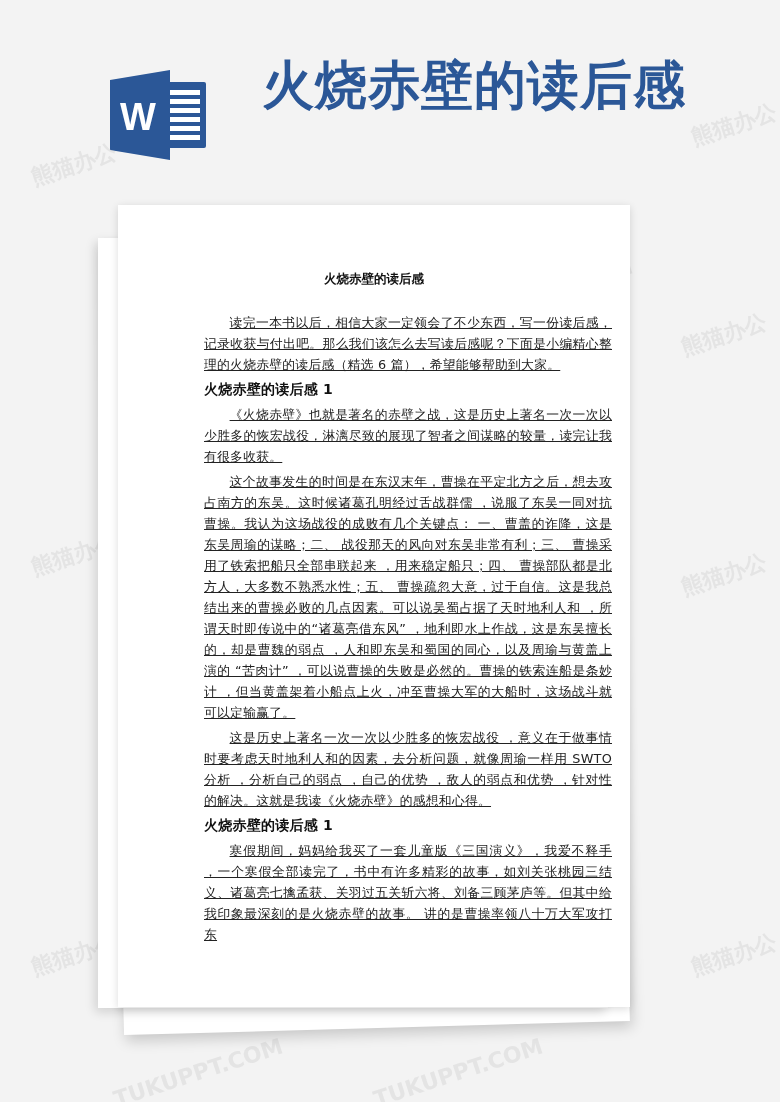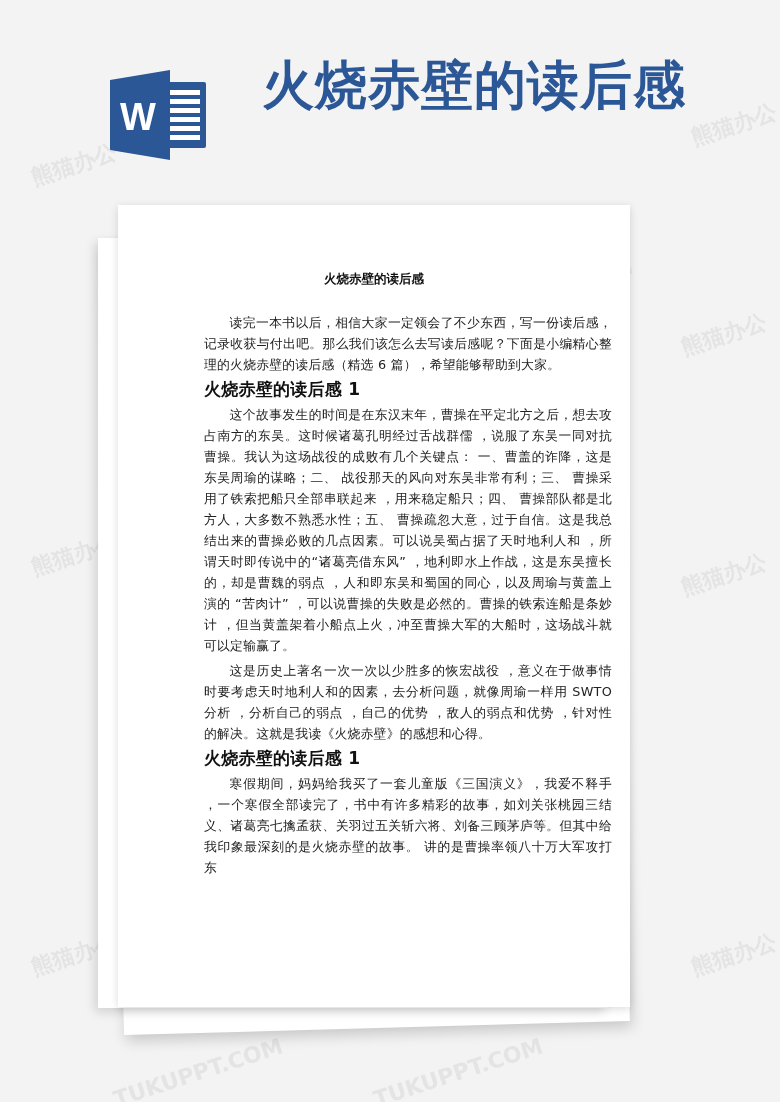--- a/index.html
+++ b/index.html
@@ -88,24 +88,25 @@
     .doc-body {
       width: 408px;
       font-size: 12.8px;
       line-height: 21px;
       letter-spacing: 0.25px;
     }
     .doc-body p {
       margin: 0 0 4px 0;
       text-indent: 2em;
       text-align: justify;
+      text-decoration: underline;
     }
     .doc-body h3 {
       margin: 0 0 4px 0;
-      font-size: 17px;
+      font-size: 14px;
       font-weight: bold;
       color: #111111;
       line-height: 21px;
     }
     
     .wm {
       position: absolute;
       color: rgba(200,200,200,0.35);
       font-size: 22px;
       font-weight: bold;
@@ -150,19 +151,20 @@
 
 <div class="page-back-2"></div>
 <div class="page-back-1"></div>
 
 <div class="page-front">
   <div class="doc-title">火烧赤壁的读后感</div>
   <div class="doc-body">
     <p>读完一本书以后，相信大家一定领会了不少东西，写一份读后感，记录收获与付出吧。那么我们该怎么去写读后感呢？下面是小编精心整理的火烧赤壁的读后感（精选 6 篇），希望能够帮助到大家。</p>
 
     <h3>火烧赤壁的读后感 1</h3>
+    <p>《火烧赤壁》也就是著名的赤壁之战，这是历史上著名一次一次以少胜多的恢宏战役，淋漓尽致的展现了智者之间谋略的较量，读完让我有很多收获。</p>
     <p>这个故事发生的时间是在东汉末年，曹操在平定北方之后，想去攻占南方的东吴。这时候诸葛孔明经过舌战群儒 ，说服了东吴一同对抗曹操。我认为这场战役的成败有几个关键点： 一、曹盖的诈降，这是东吴周瑜的谋略；二、 战役那天的风向对东吴非常有利；三、 曹操采用了铁索把船只全部串联起来 ，用来稳定船只；四、 曹操部队都是北方人，大多数不熟悉水性；五、 曹操疏忽大意，过于自信。这是我总结出来的曹操必败的几点因素。可以说吴蜀占据了天时地利人和 ，所谓天时即传说中的“诸葛亮借东风” ，地利即水上作战，这是东吴擅长的，却是曹魏的弱点 ，人和即东吴和蜀国的同心，以及周瑜与黄盖上演的 “苦肉计” ，可以说曹操的失败是必然的。曹操的铁索连船是条妙计 ，但当黄盖架着小船点上火，冲至曹操大军的大船时，这场战斗就可以定输赢了。</p>
     <p>这是历史上著名一次一次以少胜多的恢宏战役 ，意义在于做事情时要考虑天时地利人和的因素，去分析问题，就像周瑜一样用 SWTO 分析 ，分析自己的弱点 ，自己的优势 ，敌人的弱点和优势 ，针对性的解决。这就是我读《火烧赤壁》的感想和心得。</p>
 
     <h3>火烧赤壁的读后感 1</h3>
     <p>寒假期间，妈妈给我买了一套儿童版《三国演义》，我爱不释手 ，一个寒假全部读完了，书中有许多精彩的故事，如刘关张桃园三结义、诸葛亮七擒孟获、关羽过五关斩六将、刘备三顾茅庐等。但其中给我印象最深刻的是火烧赤壁的故事。 讲的是曹操率领八十万大军攻打东</p>
   </div>
 </div>
 
 </body></html>

